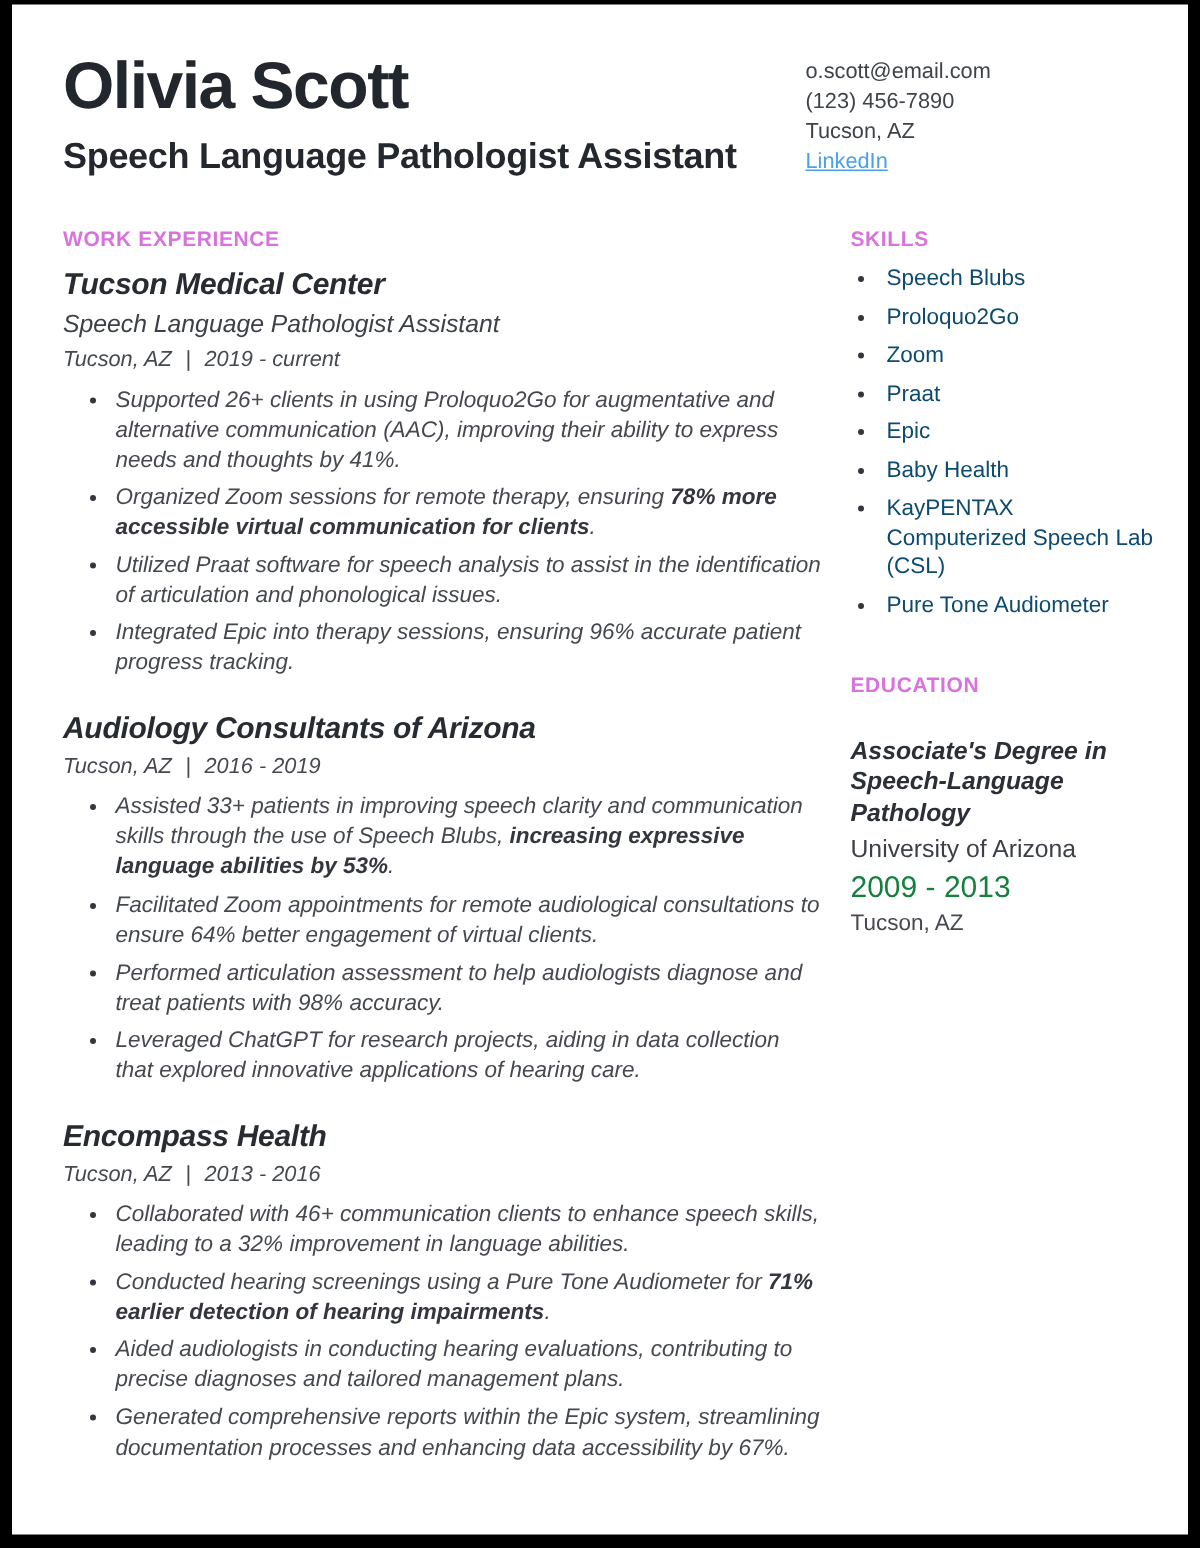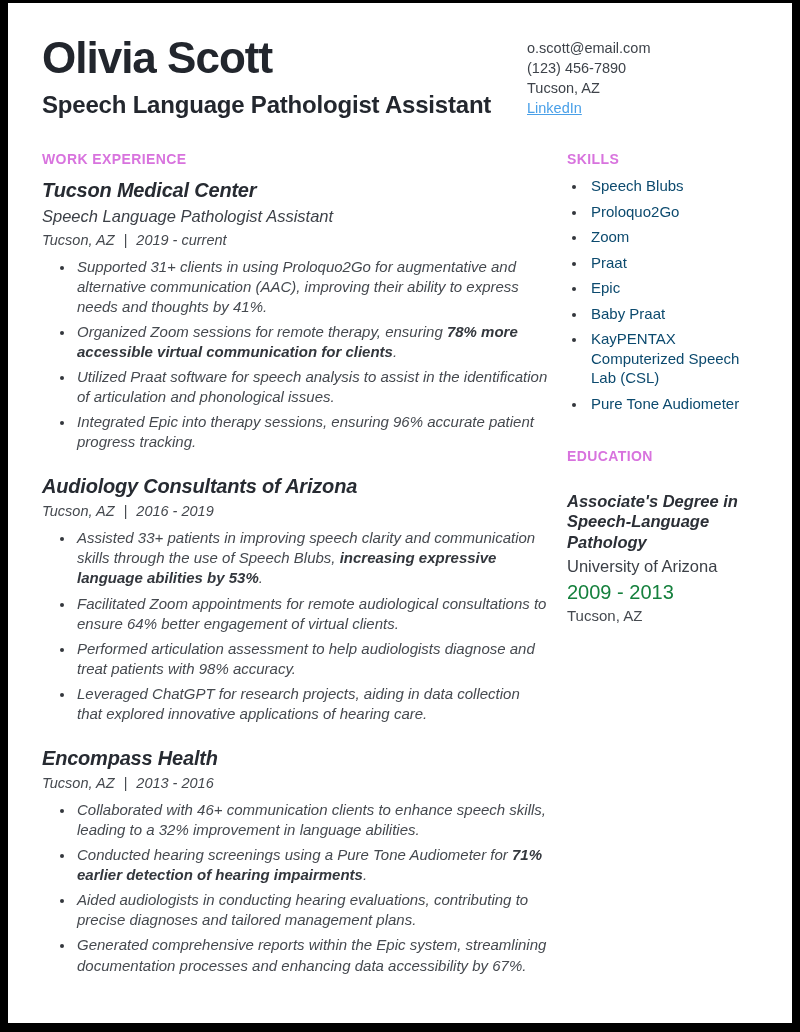--- a/index.html
+++ b/index.html
@@ -11,21 +11,21 @@
   .frame {
     position:relative;
     width:800px; height:1032px;
     background:#000;
     overflow:hidden;
   }
   .page {
     position:absolute;
     left:8px; top:3px; right:8px; bottom:9px;
     background:#ffffff;
-    padding:30px 30px 0 34px;
+    padding:30px 20px 0 34px;
     overflow:hidden;
   }
   
   .header { display:flex; justify-content:space-between; }
   .name-block { max-width:480px; }
   .person-name {
     font-size:44px; font-weight:700; letter-spacing:-1px;
     line-height:1.12; color:#22262d;
   }
   .person-title {
@@ -116,21 +116,21 @@
     <div class="main">
 
       <div class="col-left">
         <div class="section-heading">WORK EXPERIENCE</div>
         <div id="job-list">
             <article class="job-entry">
               <h2 class="job-company">Tucson Medical Center</h2>
               <div class="job-title">Speech Language Pathologist Assistant</div>
               <div class="job-meta"><span>Tucson, AZ</span><span class="meta-sep">|</span><span>2019 - current</span></div>
               <ul class="bullet-list">
-                <li><span>Supported 31+ clients in using Proloquo2Go for augmentative and alternative communication (AAC), improving their ability to express needs and thoughts by 41%.</span></li>
+                <li><span>Supported 26+ clients in using Proloquo2Go for augmentative and alternative communication (AAC), improving their ability to express needs and thoughts by 41%.</span></li>
                 <li><span>Organized Zoom sessions for remote therapy, ensuring </span><strong>78% more accessible virtual communication for clients</strong><span>.</span></li>
                 <li><span>Utilized Praat software for speech analysis to assist in the identification of articulation and phonological issues.</span></li>
                 <li><span>Integrated Epic into therapy sessions, ensuring 96% accurate patient progress tracking.</span></li>
               </ul>
             </article>
             <article class="job-entry">
               <h2 class="job-company">Audiology Consultants of Arizona</h2>
               <div class="job-meta"><span>Tucson, AZ</span><span class="meta-sep">|</span><span>2016 - 2019</span></div>
               <ul class="bullet-list">
                 <li><span>Assisted 33+ patients in improving speech clarity and communication skills through the use of Speech Blubs, </span><strong>increasing expressive language abilities by 53%</strong><span>.</span></li>
@@ -154,21 +154,21 @@
 
       <div class="col-right">
         <div class="skills-section">
           <div class="section-heading">SKILLS</div>
           <ul id="skills-list" class="skills-list">
               <li>Speech Blubs</li>
               <li>Proloquo2Go</li>
               <li>Zoom</li>
               <li>Praat</li>
               <li>Epic</li>
-              <li>Baby Praat</li>
+              <li>Baby Health</li>
               <li>KayPENTAX Computerized Speech Lab (CSL)</li>
               <li>Pure Tone Audiometer</li>
             </ul>
         </div>
         <div class="education-section">
           <div class="section-heading">EDUCATION</div>
           <div class="edu-degree">Associate's Degree in Speech-Language Pathology</div>
           <div class="edu-school">University of Arizona</div>
           <div class="edu-dates">2009 - 2013</div>
           <div class="edu-location">Tucson, AZ</div>

